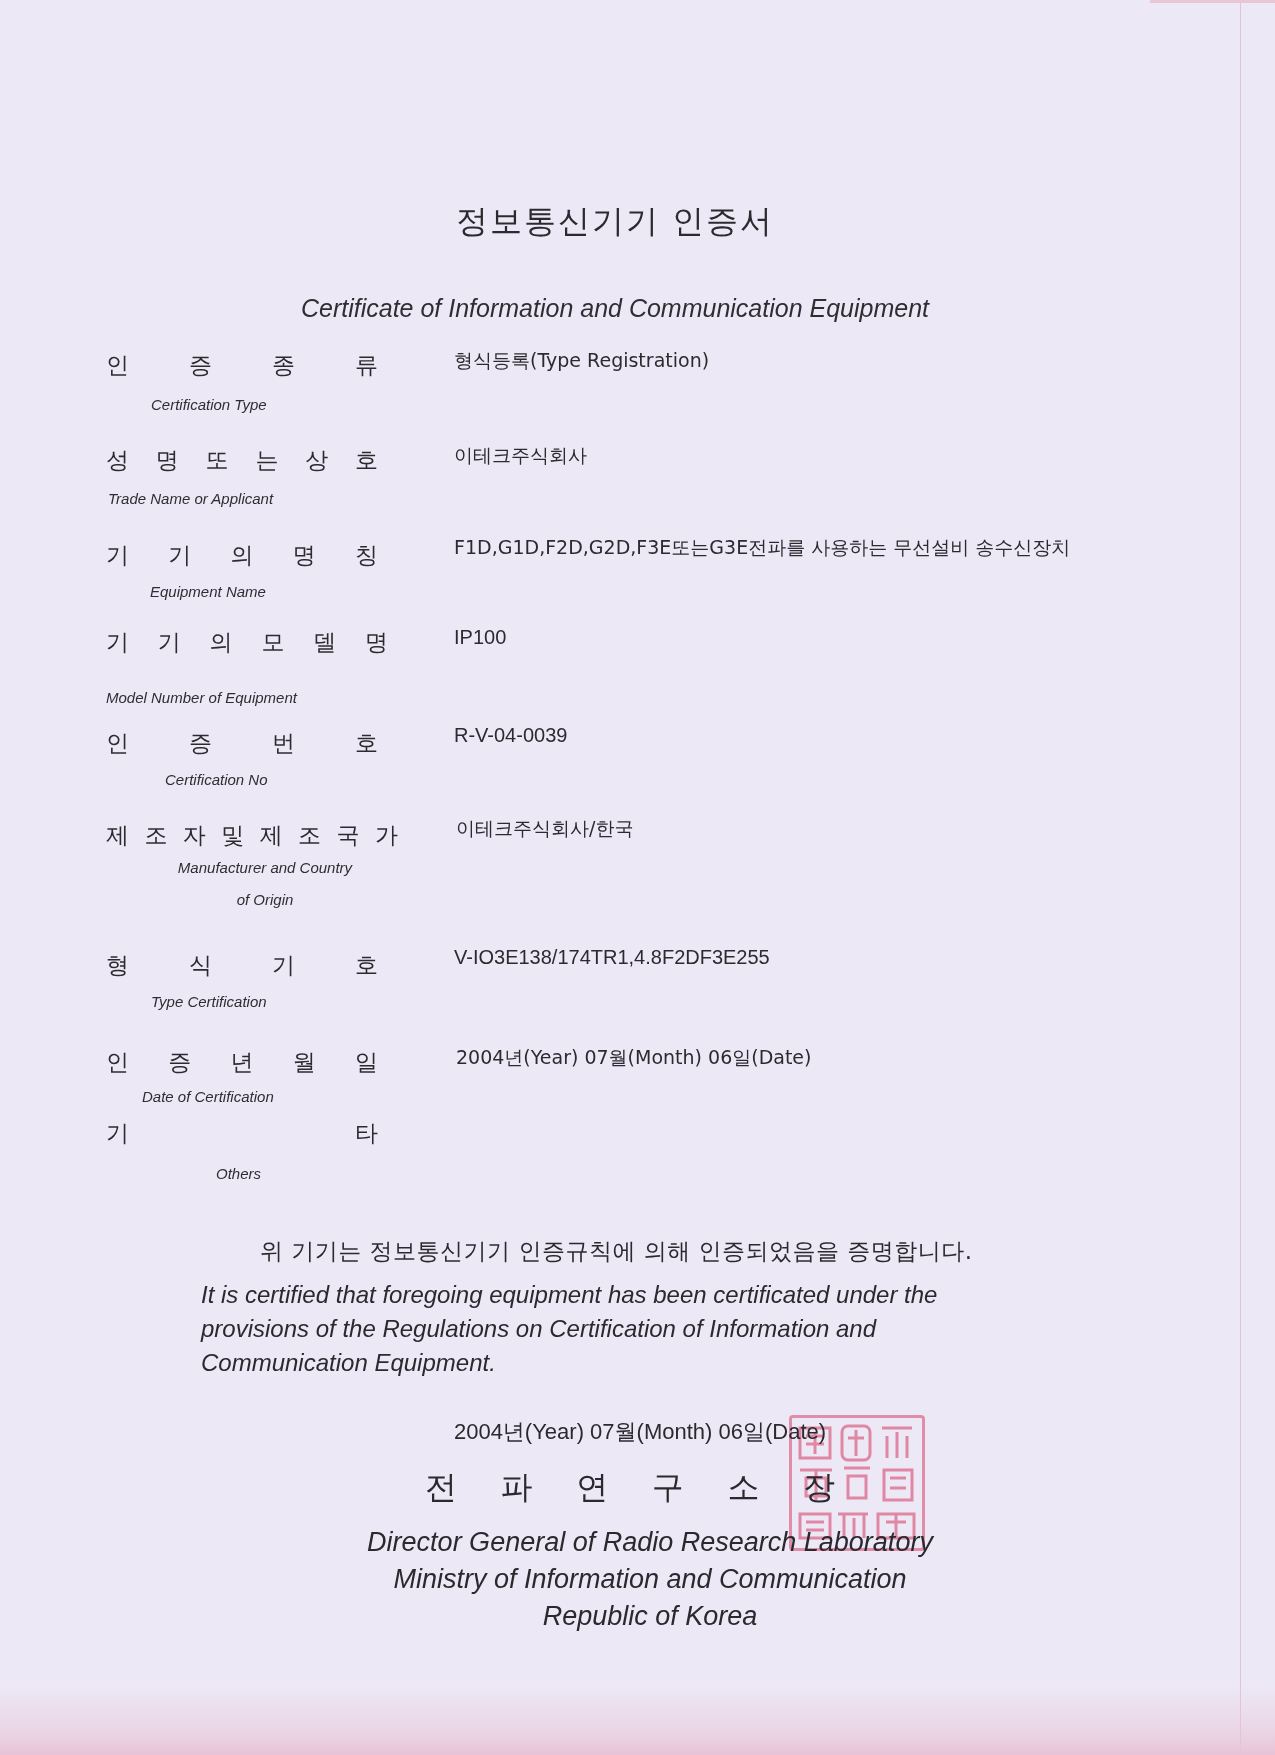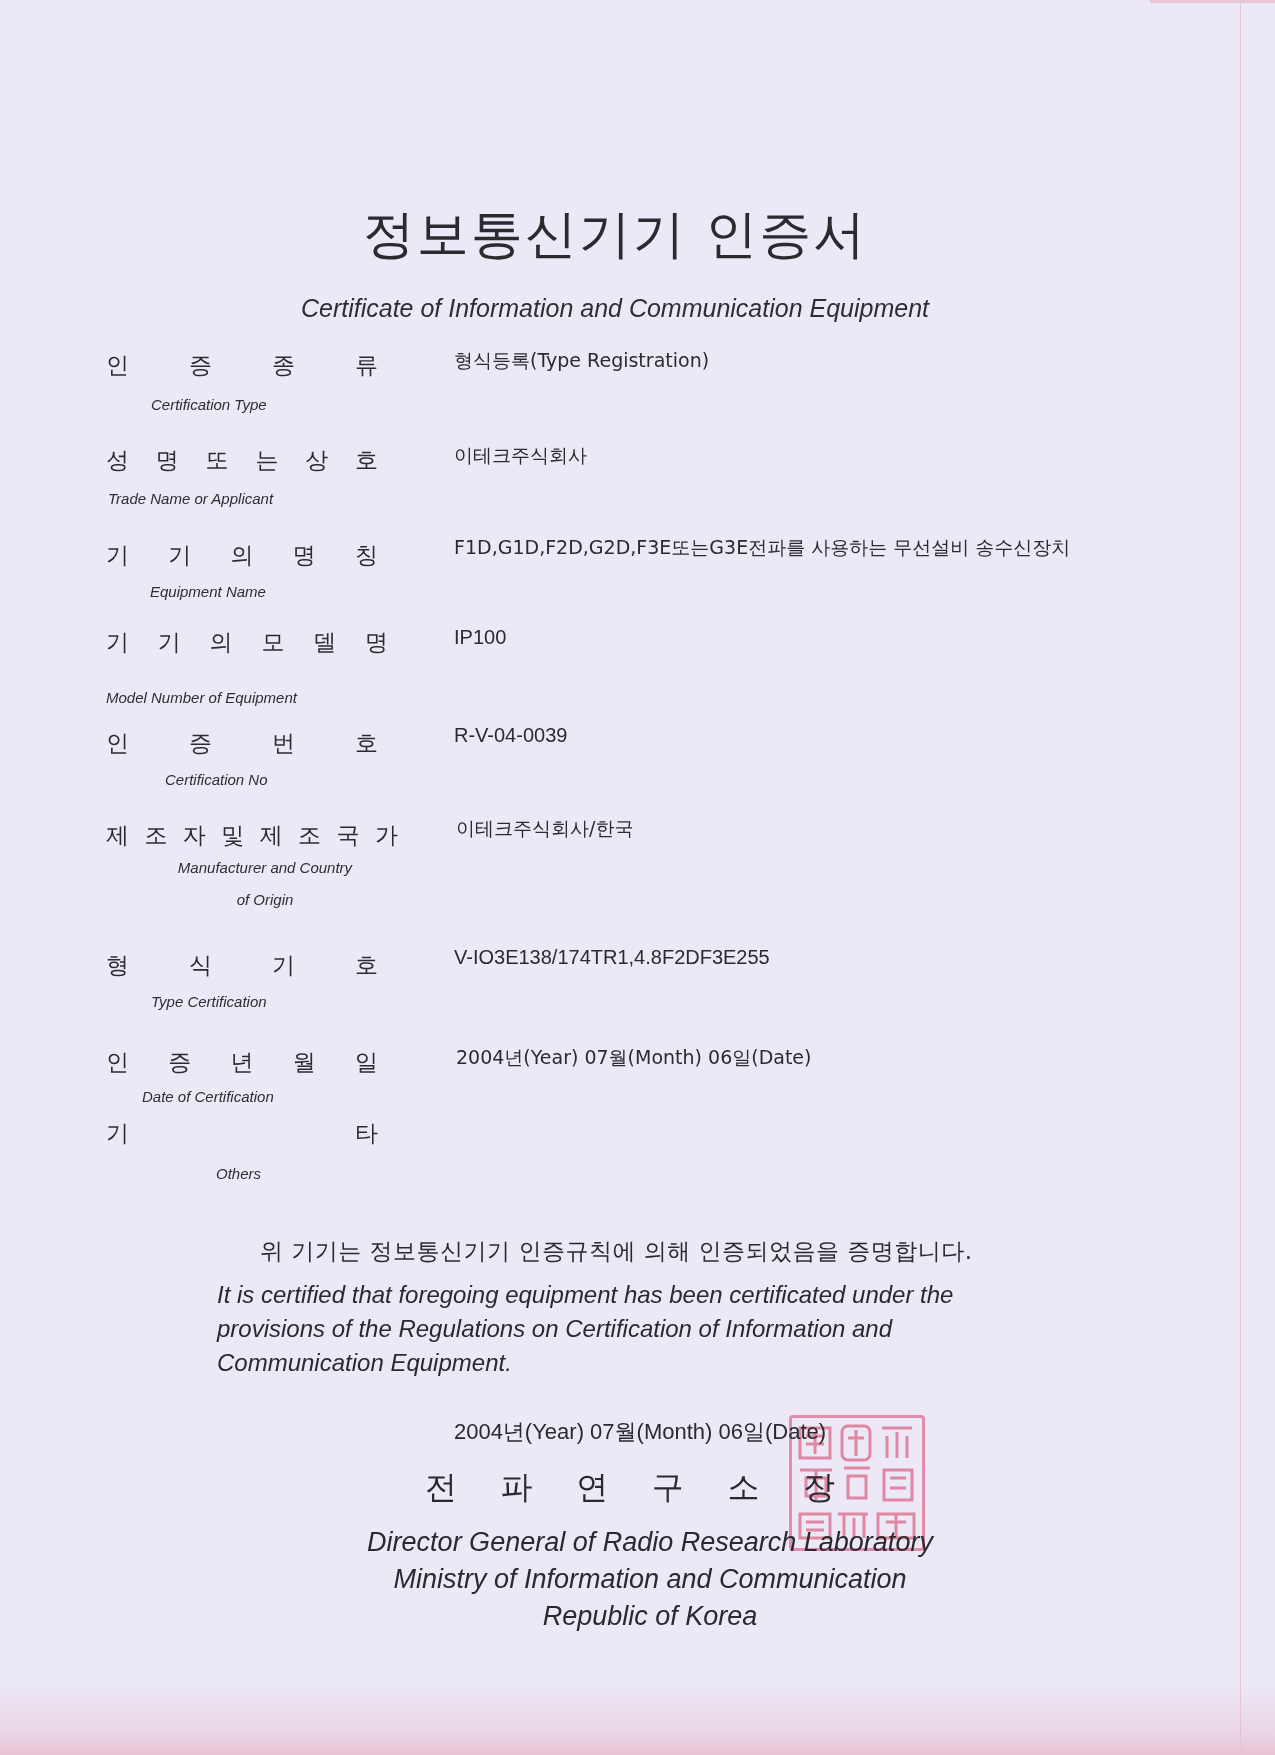--- a/index.html
+++ b/index.html
@@ -17,21 +17,21 @@
     position: absolute; top: 0; left: 1150px; width: 125px; height: 3px;
     background: #e9c6d6;
   }
   .bottom-band {
     position: absolute; left: 0; bottom: 0; width: 1275px; height: 70px;
     background: linear-gradient(to bottom, rgba(236,232,246,0) 0%, rgba(232,196,214,0.55) 70%, #e8c3d5 100%);
   }
   .abs { position: absolute; white-space: nowrap; }
   .title {
     left: 0; width: 1230px; top: 200px; text-align: center;
-    font-size: 52px; letter-spacing: 2px; color: #2b2b2f;
+    font-size: 32px; letter-spacing: 2px; color: #2b2b2f;
   }
   .subtitle {
     left: 0; width: 1230px; top: 294px; text-align: center;
     font-family: "Liberation Sans", sans-serif; font-style: italic;
     font-size: 25px; color: #2e2e32;
   }
   .ko-label {
     font-size: 23px; color: #2b2b2f;
     display: flex; justify-content: space-between;
   }
@@ -42,21 +42,21 @@
   }
   .en-center { text-align: center; width: 340px; }
   .value { font-size: 19px; color: #2b2b2f; text-align: right; }
   .value.latin { font-family: "Liberation Sans", sans-serif; font-size: 20px; }
   .statement-ko {
     left: 260px; top: 1236px; font-size: 23px; letter-spacing: 0.5px;
   }
   .statement-en {
     left: 201px; top: 1278px;
     font-family: "Liberation Sans", sans-serif; font-style: italic;
-    font-size: 24px; line-height: 34px; white-space: normal; width: 840px; margin-left: 16px;
+    font-size: 24px; line-height: 34px; white-space: normal; width: 840px;
   }
   .sign-date {
     left: 0; width: 1280px; top: 1417px; text-align: center;
     font-family: "Liberation Sans", sans-serif; font-size: 22px;
   }
   .sign-title {
     left: 425px; top: 1466px; width: 410px; font-size: 32px;
     display: flex; justify-content: space-between;
   }
   .sign-en {

